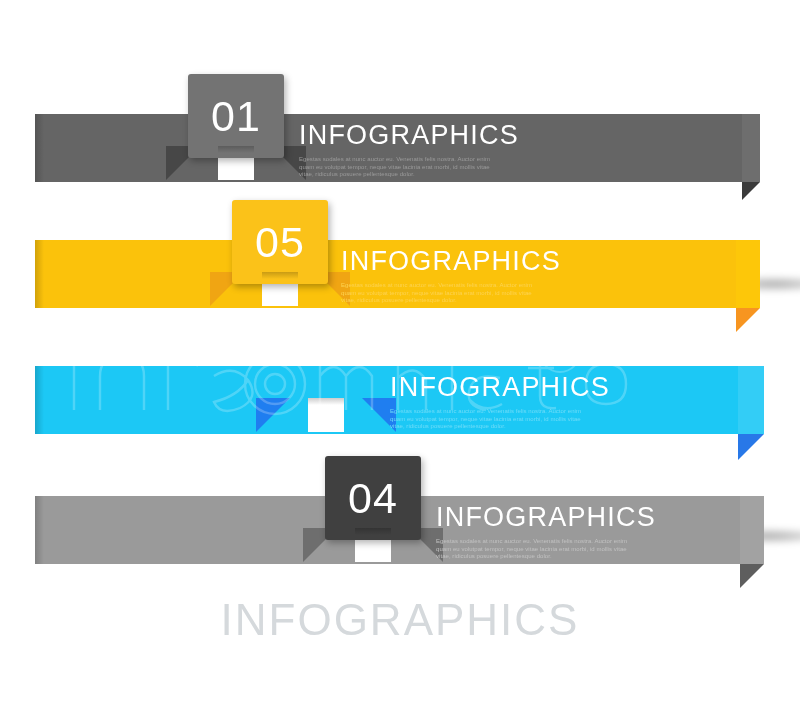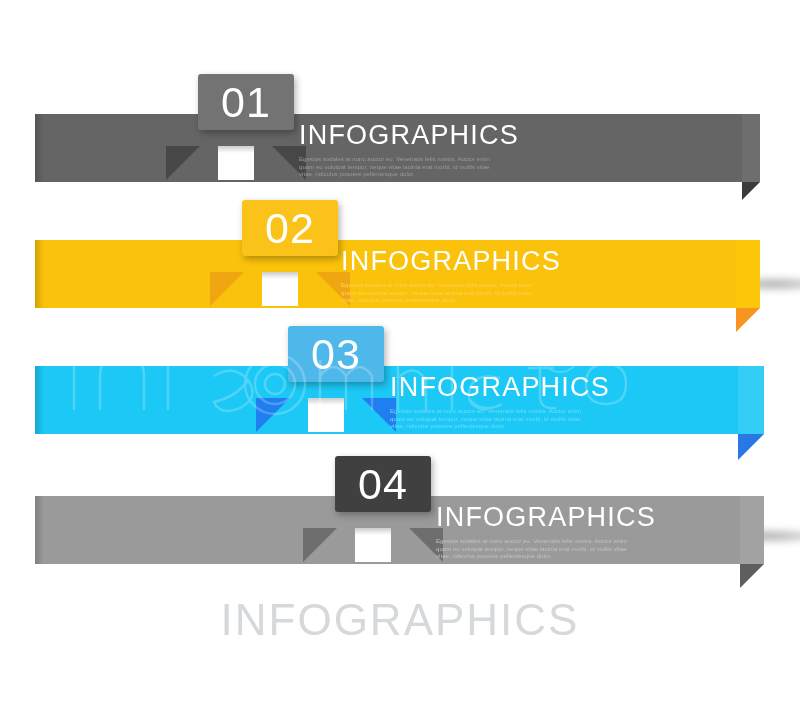--- a/index.html
+++ b/index.html
@@ -46,25 +46,24 @@
   .band-leftshade{
     position:absolute;
     width:9px;height:68px;
     z-index:4;
     background:linear-gradient(to right, rgba(0,0,0,0.17), rgba(0,0,0,0));
   }
 
   
   .tab{
     position:absolute;
-    width:96px;height:56px;
+    width:96px;height:84px;
     border-radius:3px;
     z-index:6;
     box-shadow:2px 3px 7px rgba(0,0,0,0.30);
-    margin-left:10px;
   }
   .tab-num{
     position:absolute;
     left:0;right:0;top:50%;
     transform:translateY(-50%);
     text-align:center;
     color:#ffffff;
     font-size:43px;
     font-weight:400;
     letter-spacing:1px;
@@ -166,43 +165,40 @@
         <div class="fold-shadow" style="left:708px;top:332px;"></div>
         <div class="band band-main" style="top:44px;width:701px;background:#fbc20b;"></div>
         <div class="band band-fold" style="left:736px;top:44px;width:24px;background:#fdc709;"></div>
         <div class="fold-tri" style="left:736px;top:112px;border-left:24px solid #f79520;border-bottom:24px solid transparent;"></div>
         <div class="band-leftshade" style="left:35px;top:44px;"></div>
         <div class="arrow-l" style="left:210px;top:76px;border-top:34px solid #f0a513;border-right:34px solid transparent;"></div>
         <div class="arrow-r" style="left:316px;top:76px;border-top:34px solid #f0a513;border-left:34px solid transparent;"></div>
         <div class="notch" style="left:262px;top:76px;"></div>
         <div class="notch-shade" style="left:262px;top:76px;"></div>
         <div class="tab" style="left:232px;top:4px;background:#fbc219;">
-          <div class="tab-num">02</div>
+          <div class="tab-num">05</div>
         </div>
         <div class="txt" style="left:341px;top:52px;">
           <div class="headline">INFOGRAPHICS</div>
           <div class="body-wrap" style="color:#fdd352;">
             <div class="body-line">Egestas sodales at nunc auctor eu. Venenatis felis nostra. Auctor enim</div>
             <div class="body-line">quam eu volutpat tempor, neque vitae lacinia erat morbi, id mollis vitae</div>
             <div class="body-line">vitae, ridiculus posuere pellentesque dolor.</div>
           </div>
         </div>
       </div>
       <div class="ribbon" style="top: 322px;">
         <div class="band band-main" style="top:44px;width:703px;background:#1cc8f5;"></div>
         <div class="band band-fold" style="left:738px;top:44px;width:26px;background:#33cdf6;"></div>
         <div class="fold-tri" style="left:738px;top:112px;border-left:26px solid #2878e8;border-bottom:26px solid transparent;"></div>
         <div class="band-leftshade" style="left:35px;top:44px;"></div>
         <div class="arrow-l" style="left:256px;top:76px;border-top:34px solid #1f7ef0;border-right:34px solid transparent;"></div>
         <div class="arrow-r" style="left:362px;top:76px;border-top:34px solid #1f7ef0;border-left:34px solid transparent;"></div>
         <div class="notch" style="left:308px;top:76px;"></div>
         <div class="notch-shade" style="left:308px;top:76px;"></div>
-        <div class="tab" style="left:278px;top:4px;background:#4fb8ea;">
-          <div class="tab-num">03</div>
-        </div>
         <div class="txt" style="left:390px;top:52px;">
           <div class="headline">INFOGRAPHICS</div>
           <div class="body-wrap" style="color:#6fdcf8;">
             <div class="body-line">Egestas sodales at nunc auctor eu. Venenatis felis nostra. Auctor enim</div>
             <div class="body-line">quam eu volutpat tempor, neque vitae lacinia erat morbi, id mollis vitae</div>
             <div class="body-line">vitae, ridiculus posuere pellentesque dolor.</div>
           </div>
         </div>
       </div>
       <div class="ribbon" style="top: 452px;">

